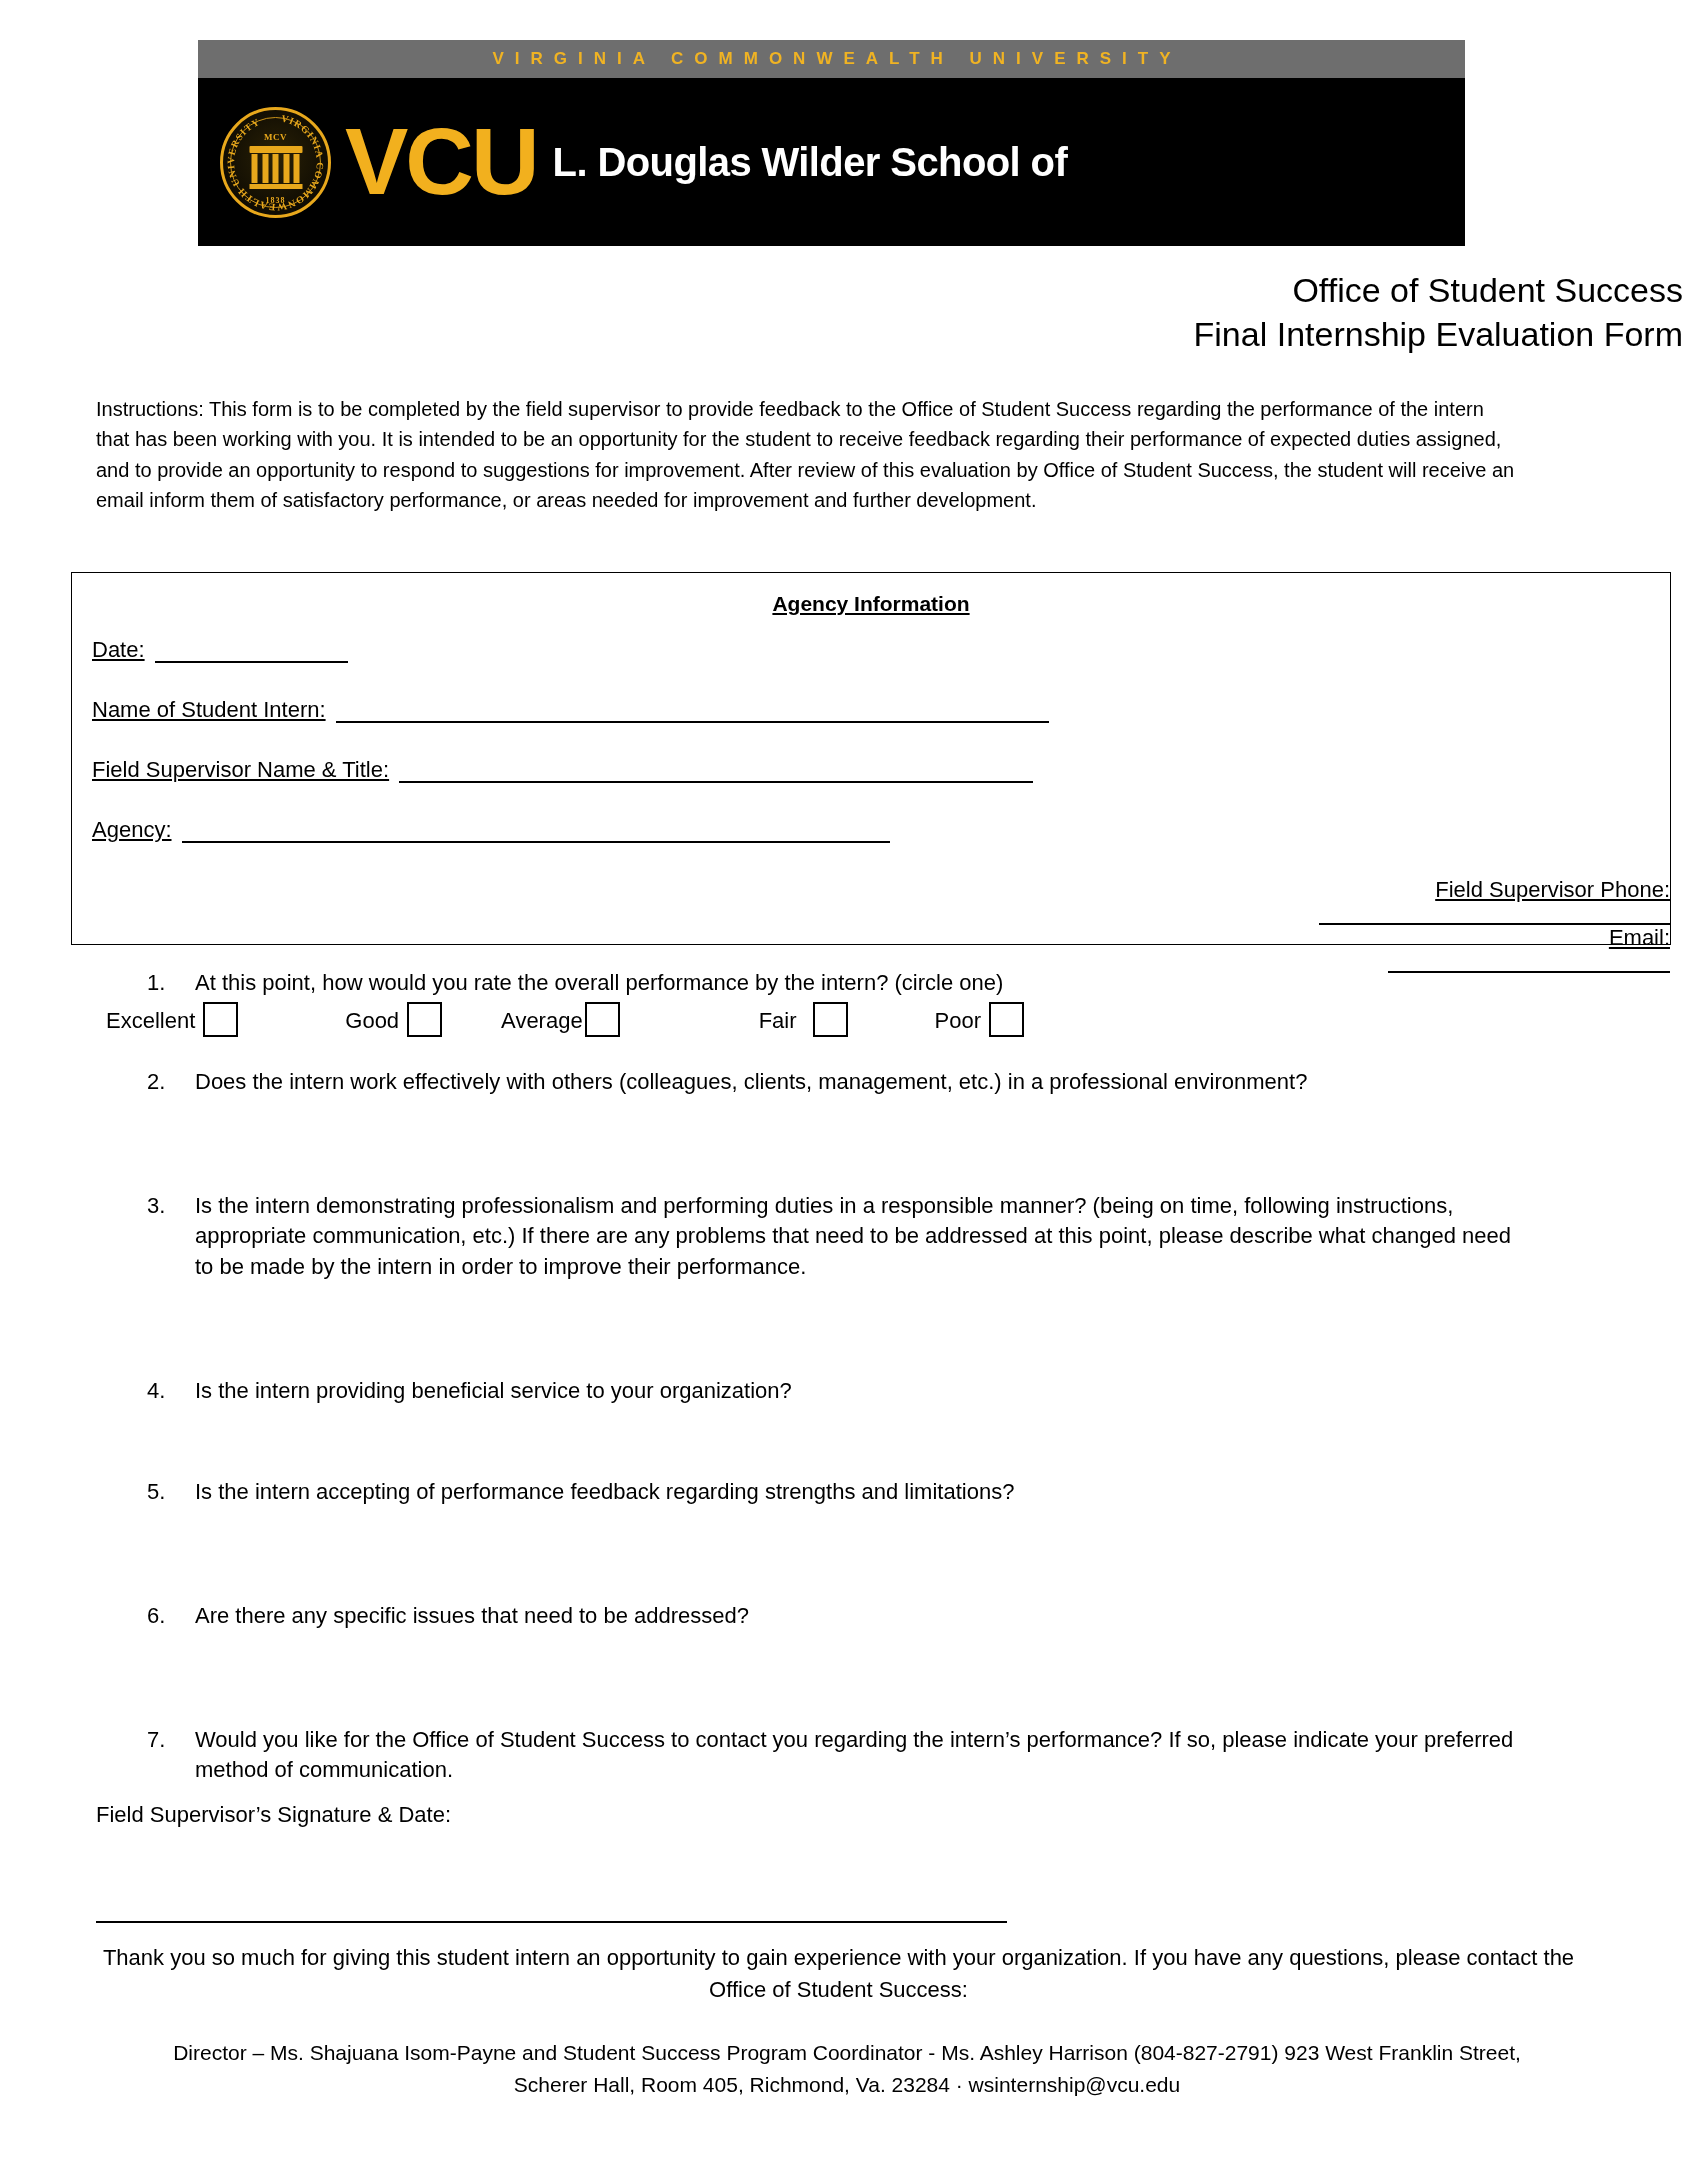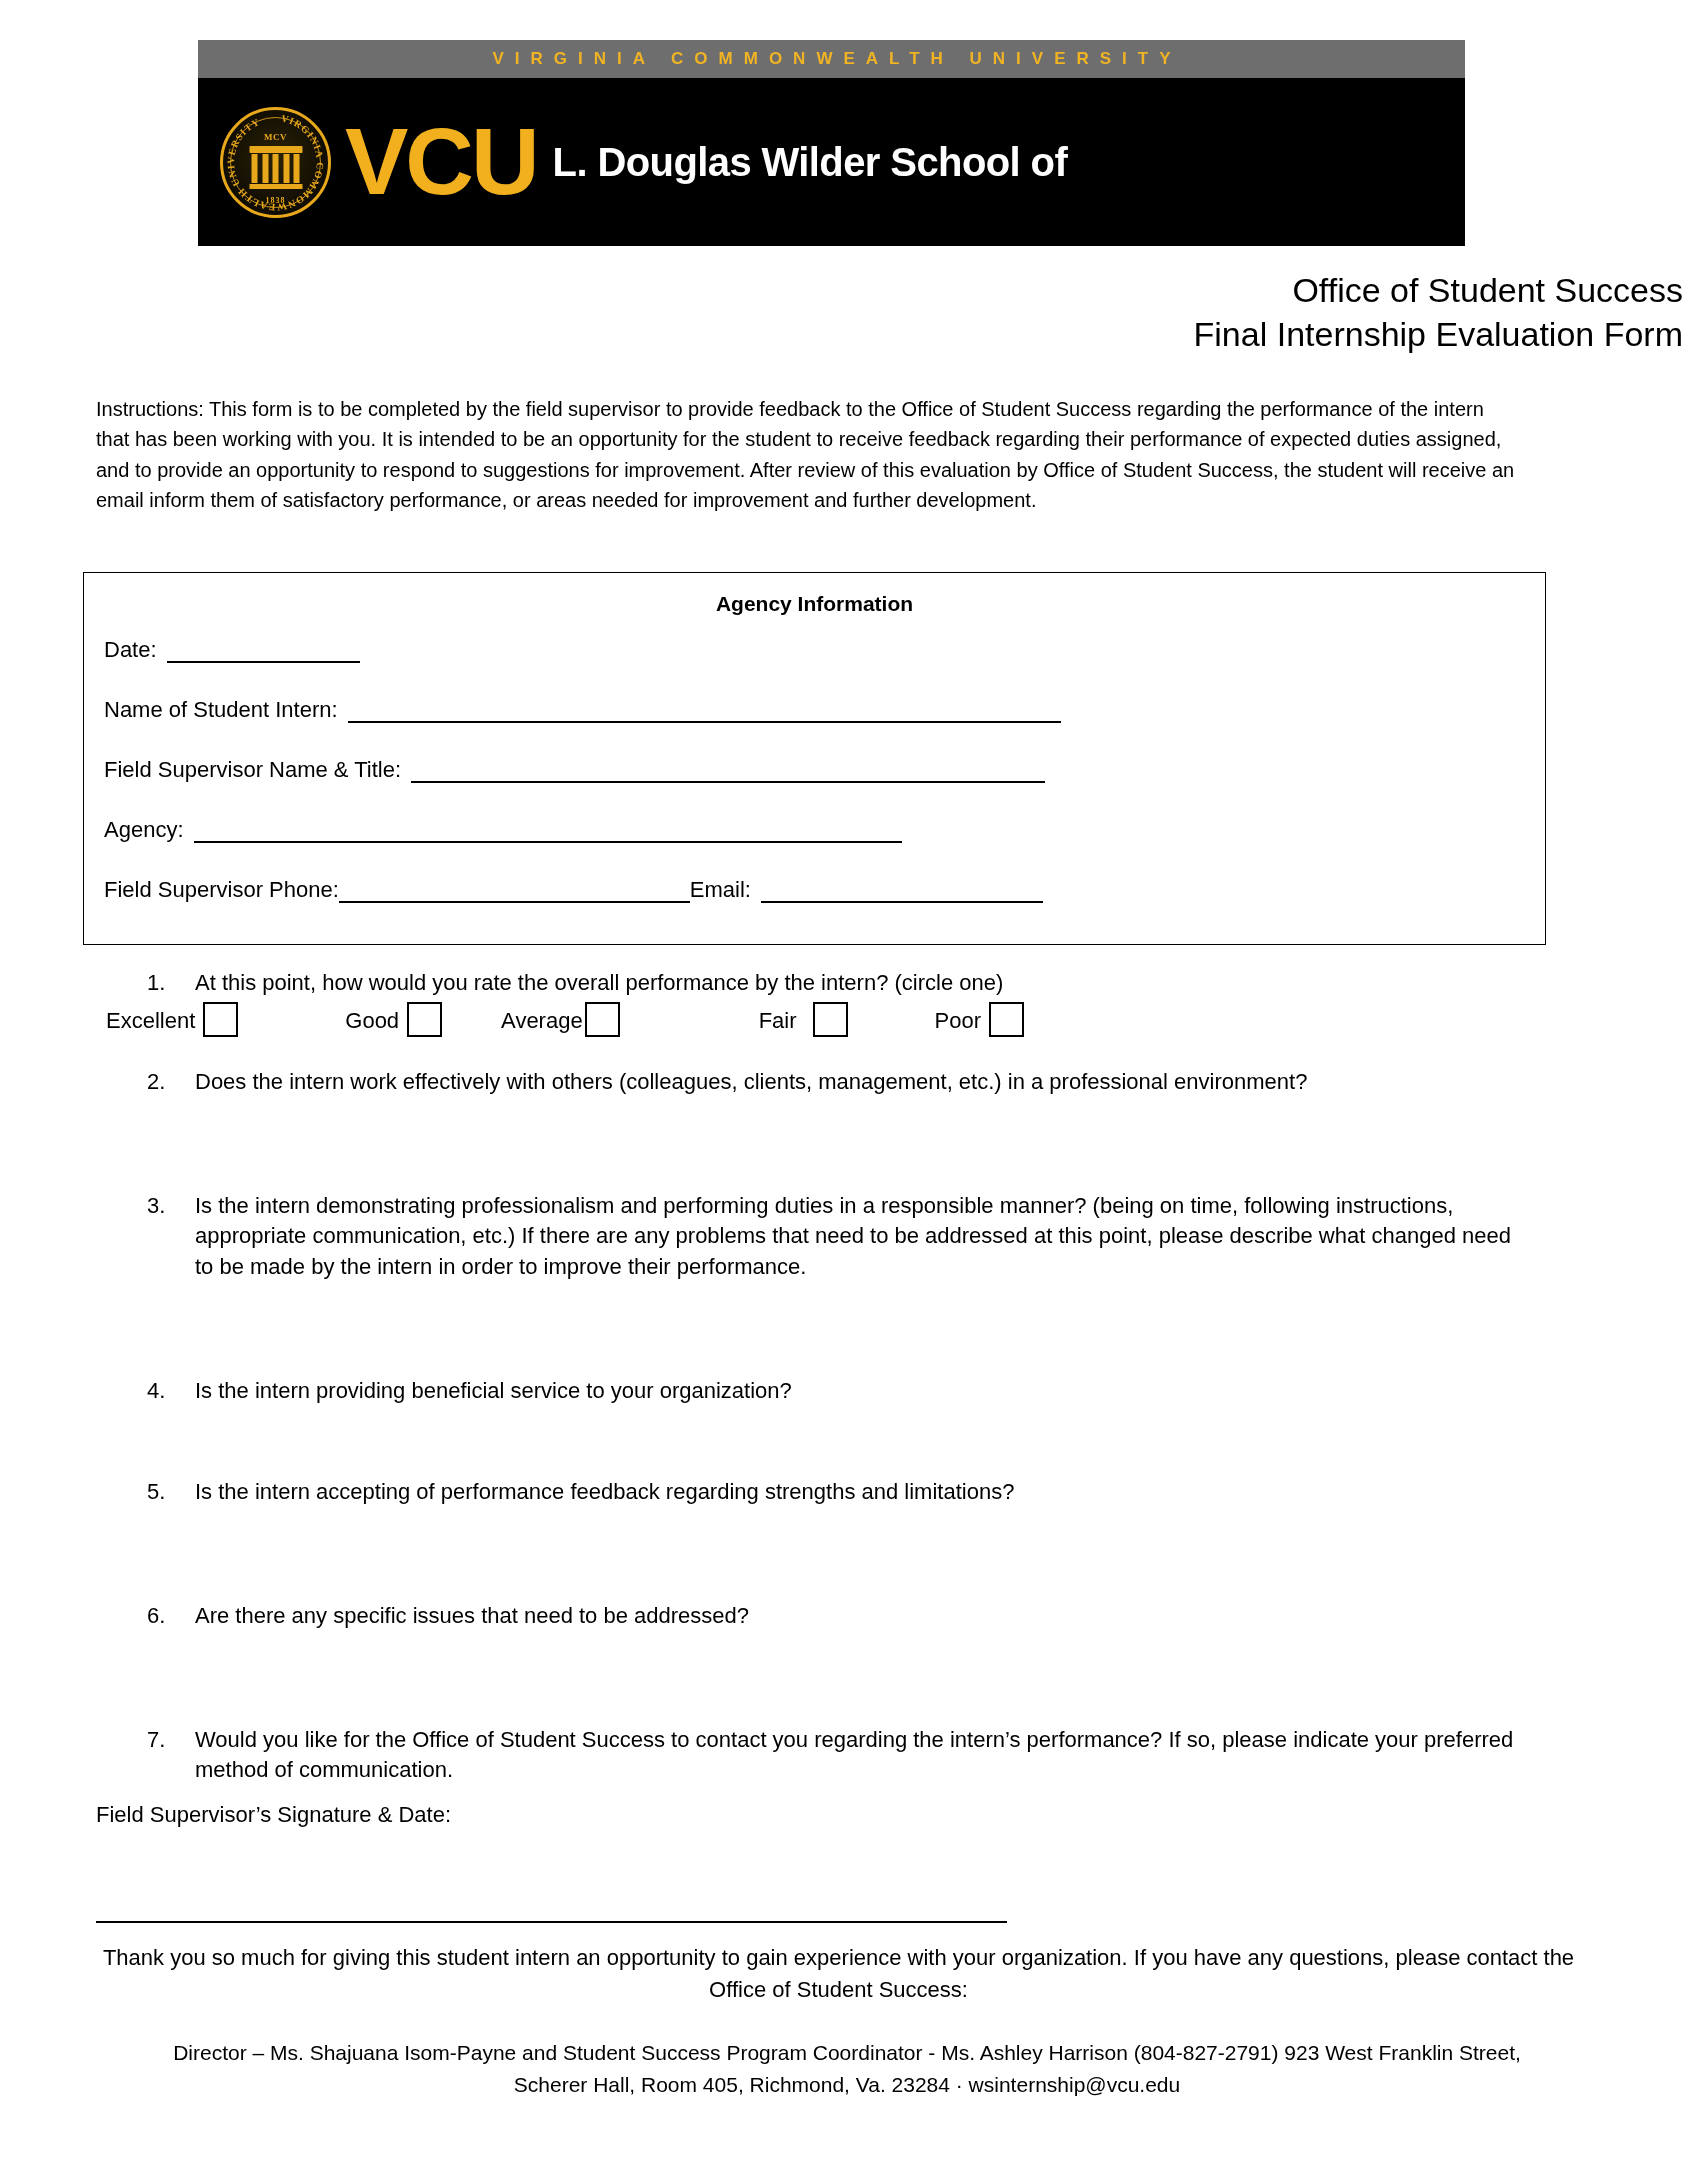--- a/index.html
+++ b/index.html
@@ -168,26 +168,27 @@
     width: 1426px;
     font-size: 20px;
     line-height: 1.52;
     text-align: left;
     font-family: "Liberation Sans", sans-serif;
   }
 
   
   .agency-box {
     position: absolute;
-    left: 83px;
+    left: 71px;
     top: 572px;
-    width: 1463px;
+    width: 1600px;
     height: 373px;
     border: 1.5px solid #000;
     box-sizing: border-box;
+    text-decoration: underline;
   }
   .agency-title {
     text-align: center;
     font-size: 21px;
     font-weight: bold;
     margin-top: 19px;
   }
   .agency-fields {
     padding: 0 0 0 20px;
     margin-top: 21px;
@@ -363,21 +364,21 @@
     <div class="field-row">
       <span class="lbl">Field Supervisor  Name &amp; Title:</span>
       <span class="rule" style="width:634px;margin-left:10px;"></span>
     </div>
 
     <div class="field-row">
       <span class="lbl">Agency:</span>
       <span class="rule" style="width:708px;margin-left:10px;"></span>
     </div>
 
-    <div class="field-row" style="margin-bottom:7px;">
+    <div class="field-row" style="margin-bottom:7px;flex-direction:column;">
       <span class="lbl">Field Supervisor  Phone:</span>
       <span class="rule" style="width:351px;"></span>
       <span class="lbl">Email:</span>
       <span class="rule" style="width:282px;margin-left:10px;"></span>
     </div>
 
   </div>
 </div>
 
 <div class="questions">

